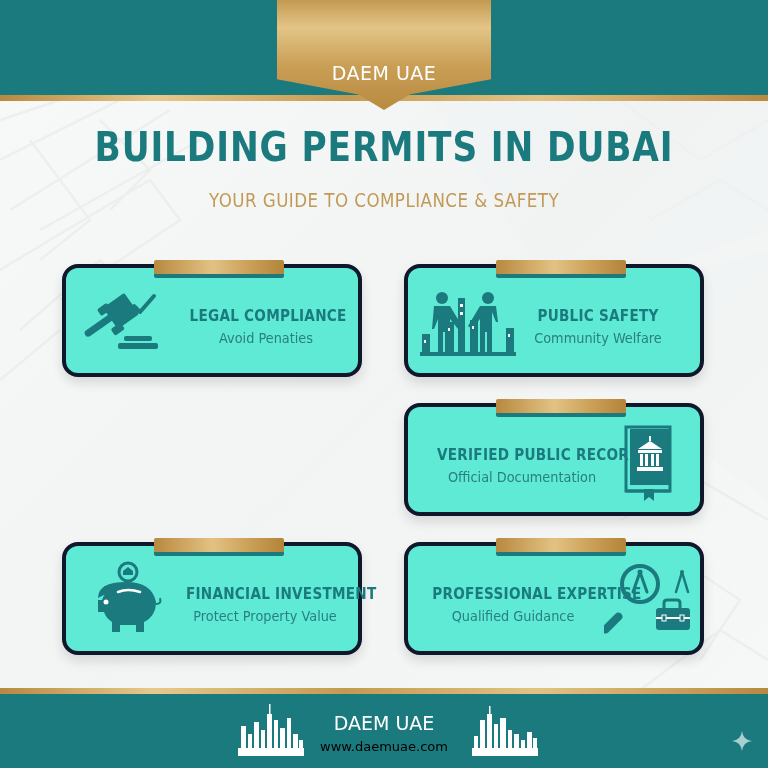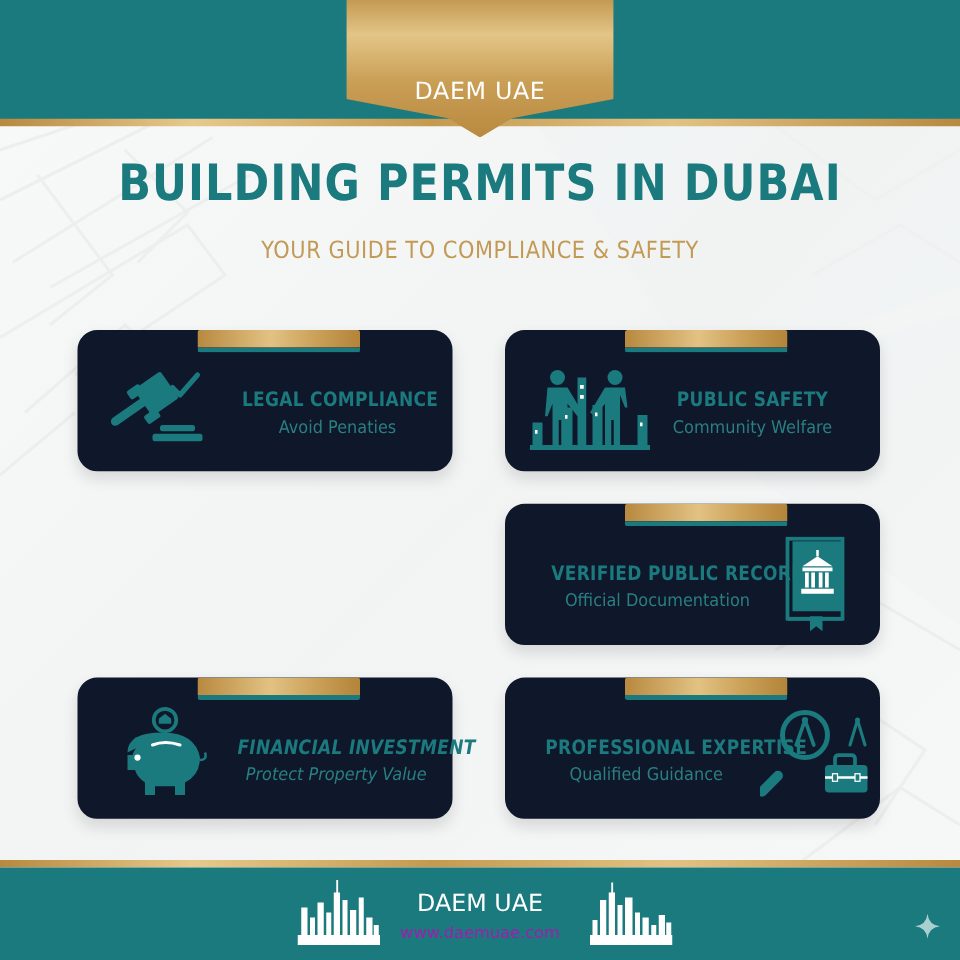--- a/index.html
+++ b/index.html
@@ -50,21 +50,21 @@
   }
   .subtitle {
     position: absolute; left: 0; top: 189px; width: 768px; text-align: center;
     color: #c29a55; font-family: "DejaVu Sans", sans-serif; font-size: 19px;
     letter-spacing: 0.5px; transform: scaleX(0.88);
   }
 
   
   .card {
     position: absolute; width: 300px; height: 113px;
-    background: #0f172a; border: 8px solid #0f172a; border-radius: 16px;
+    background: #5eead4; border: 4px solid #0f172a; border-radius: 16px;
     box-shadow: 0 6px 12px rgba(0,0,0,0.12);
   }
   .card-tab {
     position: absolute; top: -8px; left: 88px; width: 130px; height: 18px;
     background: linear-gradient(90deg, #b8893f 0%, #e2c283 45%, #c99e55 75%, #b3843a 100%);
     border-bottom: 4px solid #1b7a7e; border-radius: 2px;
   }
   .card-icon { position: absolute; width: 100px; height: 80px; top: 14px; }
   .card-icon svg { width: 100%; height: 100%; }
   .card-text { position: absolute; top: 38px; text-align: center; }
@@ -80,21 +80,21 @@
   
   .footer {
     position: absolute; left: 0; top: 694px; width: 768px; height: 74px; background: #1b7a7e;
   }
   .footer-brand {
     position: absolute; left: 0; top: 712px; width: 768px; text-align: center;
     color: #ffffff; font-size: 19px; font-family: "DejaVu Sans", sans-serif;
   }
   .footer-url {
     position: absolute; left: 0; top: 739px; width: 768px; text-align: center;
-    color: #a21caf; font-size: 13px; font-family: "DejaVu Sans", sans-serif;
+    color: #000000; font-size: 13px; font-family: "DejaVu Sans", sans-serif;
   }
   .skyline { position: absolute; top: 704px; width: 66px; height: 52px; }
   .sparkle { position: absolute; left: 732px; top: 731px; width: 20px; height: 20px; }
 </style>
 </head>
 <body>
 
 <div class="page">
 
   <div class="bg"></div>
@@ -203,21 +203,21 @@
     <div class="card-icon" style="left:18px; top:12px;">
       <svg viewBox="0 0 100 80">
         <circle cx="44" cy="14" r="9" fill="none" stroke="#1b7a7e" stroke-width="3"></circle>
         <path d="M39 17 v-4 l5 -4 l5 4 v4 z" fill="#1b7a7e"></path>
         <path d="M14 40 q0 -16 28 -16 q26 0 30 20 q0 14 -12 20 v10 h-8 v-7 h-16 v7 h-8 v-10 q-6 -4 -8 -10 h-6 v-12 h4 q2 -6 6 -8 l-4 -6 q6 0 10 4 z" fill="#1b7a7e"></path>
         <circle cx="22" cy="44" r="2.5" fill="#ffffff"></circle>
         <path d="M34 34 q10 -4 22 0" fill="none" stroke="#ffffff" stroke-width="2.5" stroke-linecap="round"></path>
         <path d="M72 46 q6 0 4 -6" fill="none" stroke="#1b7a7e" stroke-width="2"></path>
       </svg>
     </div>
-    <div class="card-text" style="left:106px; width:186px;font-style:italic;">
+    <div class="card-text" style="left:106px; width:186px;">
       <div class="card-title">FINANCIAL INVESTMENT</div>
       <div class="card-sub">Protect Property Value</div>
     </div>
   </div>
 
   <div class="card" style="left:404px; top:542px;">
     <div class="card-tab"></div>
     <div class="card-text" style="left:10px; width:190px;">
       <div class="card-title">PROFESSIONAL EXPERTISE</div>
       <div class="card-sub">Qualified Guidance</div>

